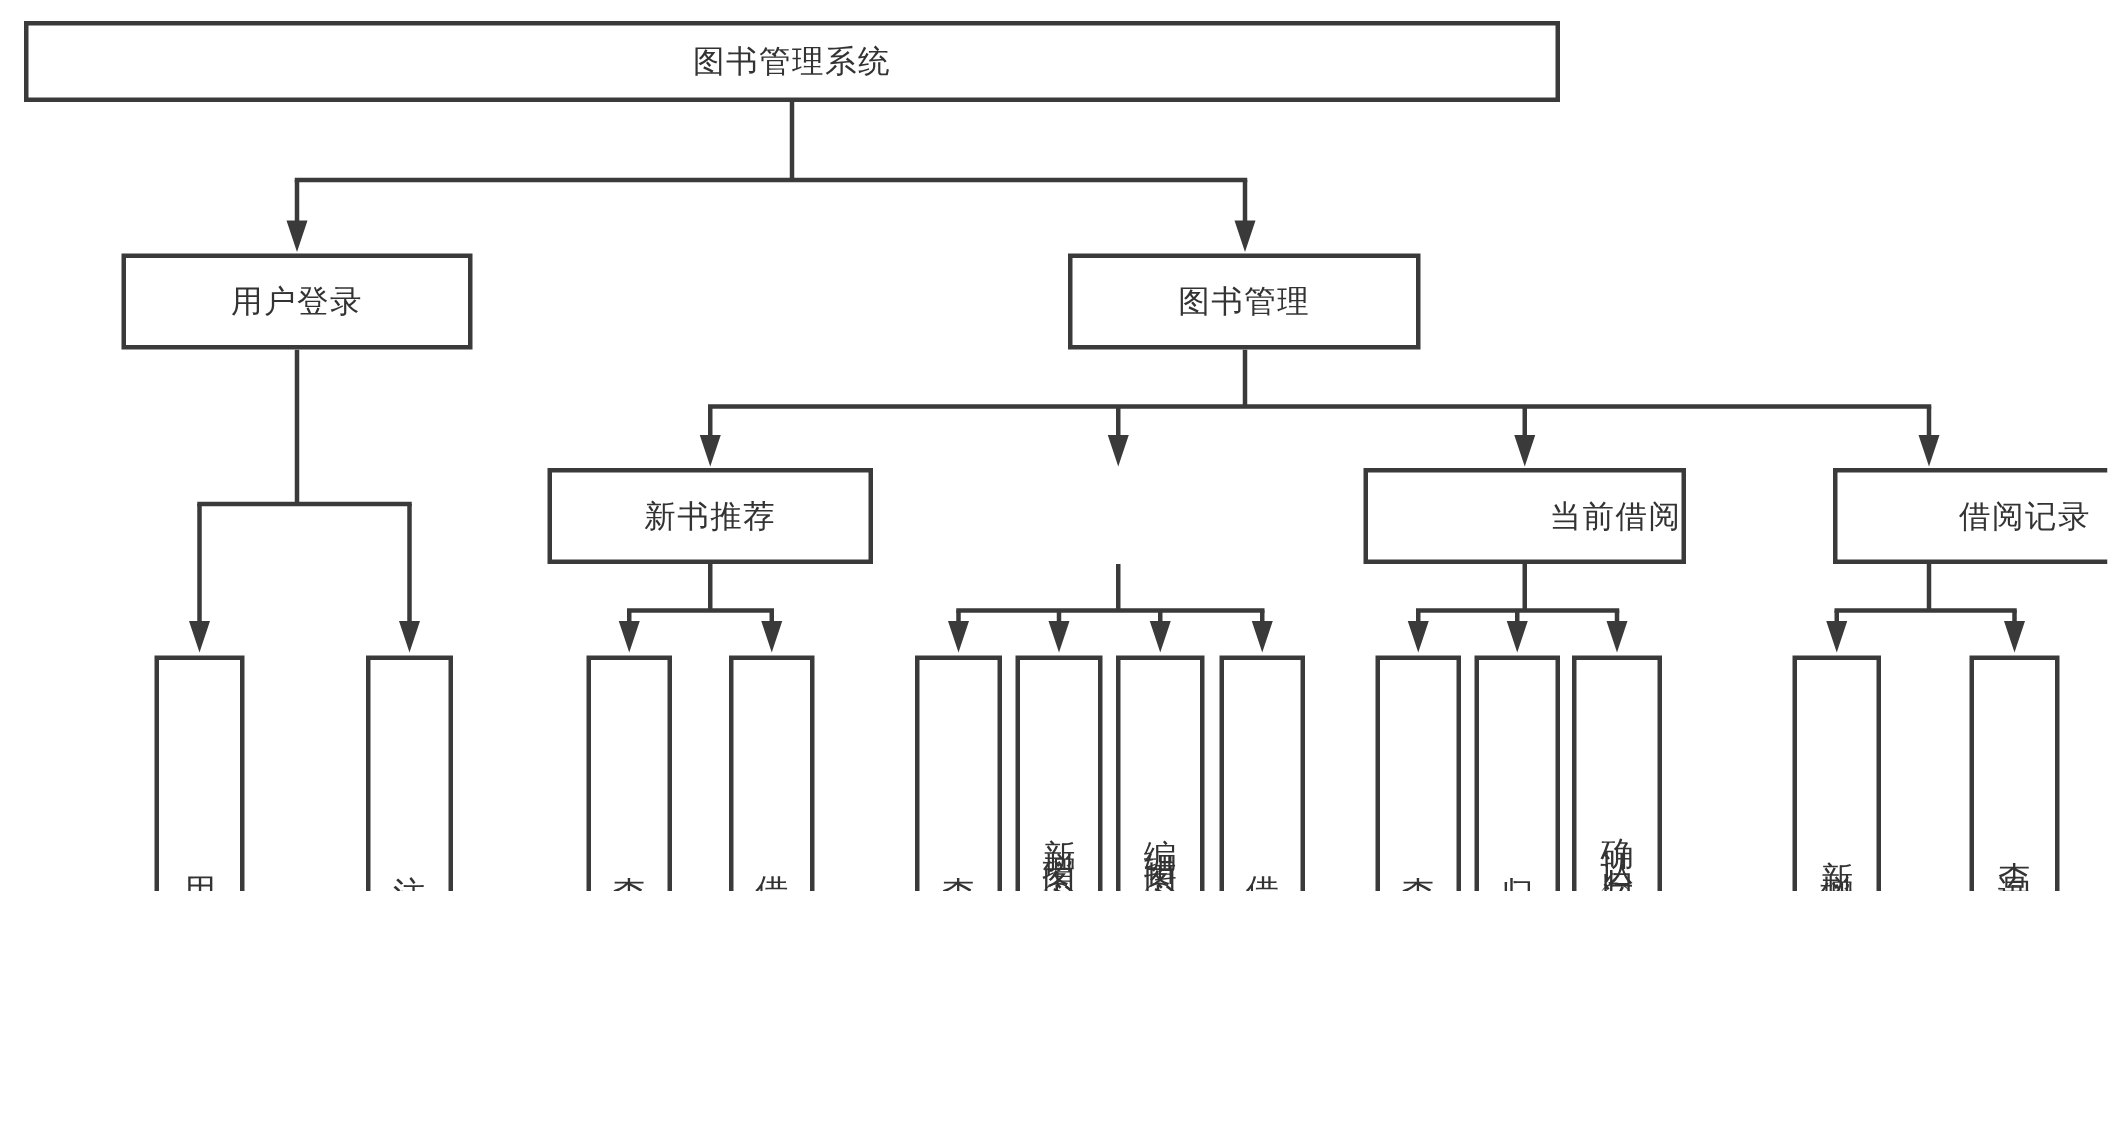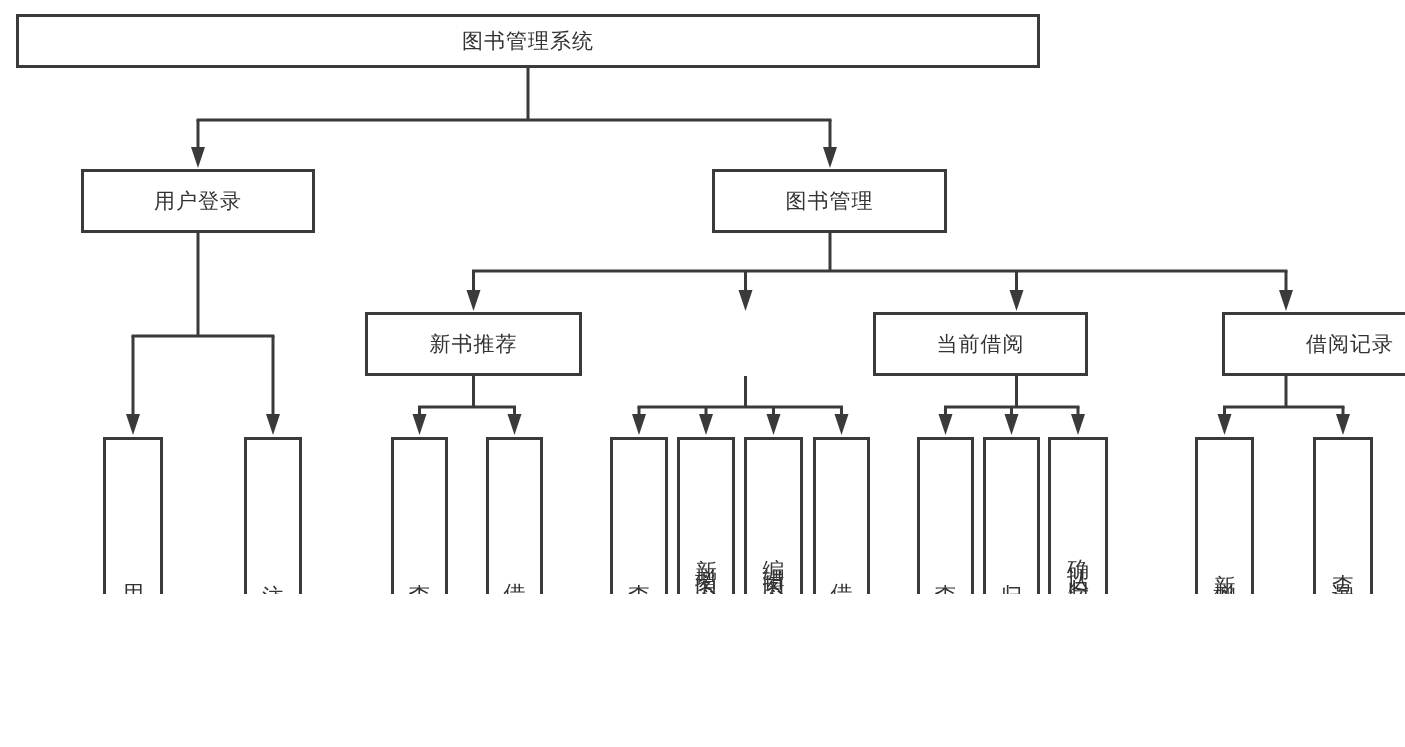--- a/index.html
+++ b/index.html
@@ -133,21 +133,21 @@
   <div class="node h-node" style="left:81px; top:169px; width:234px; height:64px;">
     <span>用户登录</span>
   </div>
   <div class="node h-node" style="left:712px; top:169px; width:235px; height:64px;">
     <span>图书管理</span>
   </div>
 
   <div class="node h-node" style="left:365px; top:312px; width:217px; height:64px;">
     <span>新书推荐</span>
   </div>
-  <div class="node h-node" style="left:873px; top:312px; width:215px; height:64px;">
+  <div class="node h-node" style="left:909px; top:312px; width:215px; height:64px;justify-content:flex-end;">
     <span>当前借阅</span>
   </div>
   <div class="node h-node" style="left:1222px; top:312px; width:216px; height:64px;padding-left:40px;">
     <span>借阅记录</span>
   </div>
 
   <div class="node v-node" style="left:103px; top:437px; width:60px; height:298px;">
     <span>用户登录</span>
   </div>
   <div class="node v-node" style="left:244px; top:437px; width:58px; height:298px;">

